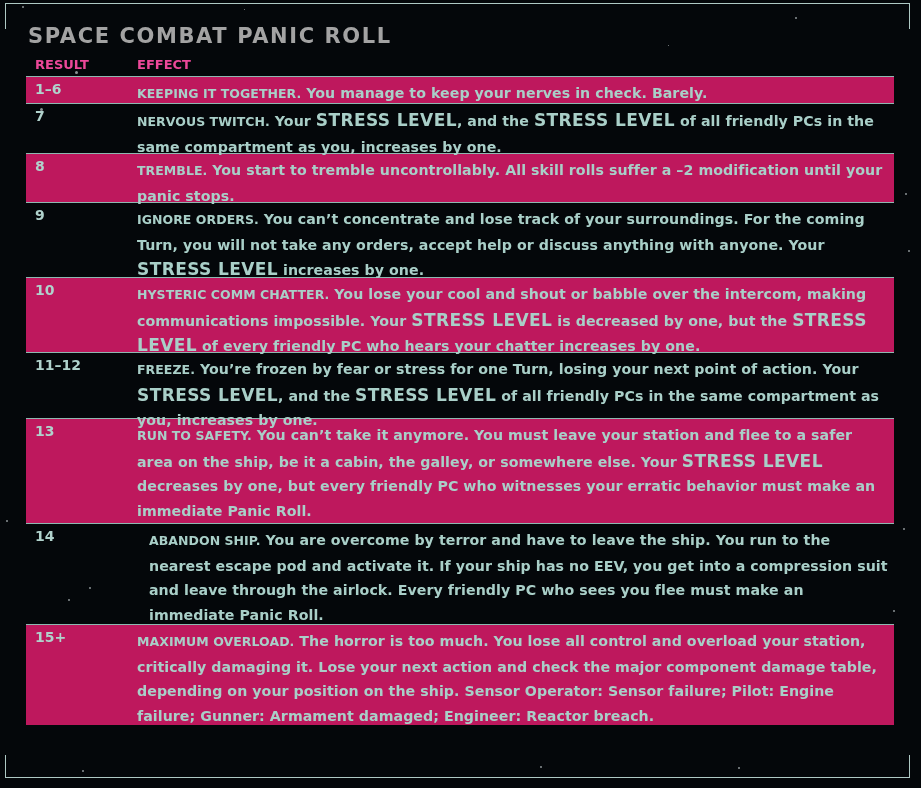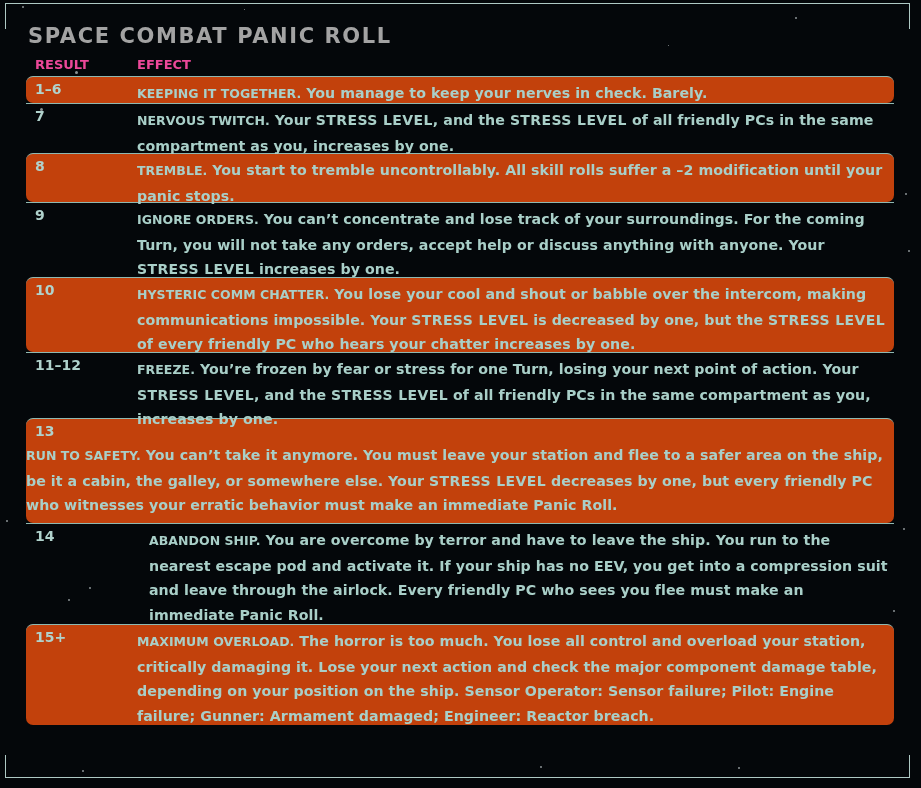--- a/index.html
+++ b/index.html
@@ -16,25 +16,25 @@
     border-top: 1px solid #aec9c4; border-left: 1px solid #aec9c4; border-right: 1px solid #aec9c4; }
   .frame-bot { position: absolute; left: 5px; top: 755px; width: 903px; height: 22px;
     border-bottom: 1px solid #aec9c4; border-left: 1px solid #aec9c4; border-right: 1px solid #aec9c4; }
   .title { position: absolute; left: 28px; top: 24px; font-size: 21px; font-weight: bold;
     letter-spacing: 1.6px; color: #a3a3a3; font-family: "DejaVu Sans", sans-serif; }
   .table { position: absolute; left: 26px; top: 52px; width: 868px; }
   .thead { display: flex; height: 24px; align-items: center; font-size: 13px; font-weight: bold; color: #ec4899; }
   .thead .c1 { width: 102px; padding-left: 9px; }
   .thead .c2 { padding-left: 0; }
   .row { display: flex; border-top: 1px solid #8fb8b1; box-sizing: border-box; }
-  .row.shade { background: #c2410c; border-radius: 7px; }
+  .row.shade { background: #be185d; }
   .row .c1 { width: 102px; padding-left: 9px; font-size: 14px; font-weight: bold; padding-top: 4px; color: #b0d2cc; flex: none; }
   .row .c2 { flex: 1; padding-top: 4px; padding-right: 4px; font-size: 14.2px; font-weight: bold; line-height: 24.5px; color: #a9cfc8; letter-spacing: 0.05px; }
   .row .c2 .label { font-size: 12.5px; }
-  .sc { font-size: 14px; letter-spacing: 0.4px; }
+  .sc { font-size: 17px; letter-spacing: 0.4px; }
 </style>
 </head>
 <body>
 
 <div class="stars">
   <div class="star" style="left:22px;top:6px"></div>
   <div class="star" style="left:244px;top:9px;width:1px;height:1px"></div>
   <div class="star" style="left:795px;top:17px"></div>
   <div class="star" style="left:668px;top:45px;width:1px;height:1px"></div>
   <div class="star" style="left:75px;top:71px;width:3px;height:3px"></div>
@@ -79,21 +79,21 @@
         <div class="c2"><span class="label">IGNORE ORDERS.</span> You can’t concentrate and lose track of your surroundings. For the coming Turn, you will not take any orders, accept help or discuss anything with any­one. Your <span class="sc">STRESS LEVEL</span> increases by one.</div>
       </div>
       <div class="row shade" style="height: 75px;">
         <div class="c1">10</div>
         <div class="c2"><span class="label">HYSTERIC COMM CHATTER.</span> You lose your cool and shout or babble over the intercom, making communications impossible. Your <span class="sc">STRESS LEVEL</span> is decreased by one, but the <span class="sc">STRESS LEVEL</span> of every friendly PC who hears your chatter increases by one.</div>
       </div>
       <div class="row" style="height: 66px;">
         <div class="c1">11–12</div>
         <div class="c2"><span class="label">FREEZE.</span> You’re frozen by fear or stress for one Turn, losing your next point of action. Your <span class="sc">STRESS LEVEL</span>, and the <span class="sc">STRESS LEVEL</span> of all friendly PCs in the same compartment as you, increases by one.</div>
       </div>
-      <div class="row shade" style="height: 105px; flex-direction: column;">
+      <div class="row shade" style="height: 105px;">
         <div class="c1">13</div>
         <div class="c2"><span class="label">RUN TO SAFETY.</span> You can’t take it anymore. You must leave your station and flee to a safer area on the ship, be it a cabin, the galley, or somewhere else. Your <span class="sc">STRESS LEVEL</span> decreases by one, but every friendly PC who witnesses your erratic behavior must make an immediate Panic Roll.</div>
       </div>
       <div class="row" style="height: 101px; gap: 12px;">
         <div class="c1">14</div>
         <div class="c2"><span class="label">ABANDON SHIP.</span> You are overcome by terror and have to leave the ship. You run to the nearest escape pod and activate it. If your ship has no EEV, you get into a compression suit and leave through the airlock. Every friendly PC who sees you flee must make an immediate Panic Roll.</div>
       </div>
       <div class="row shade" style="height: 101px; border-bottom: none;">
         <div class="c1">15+</div>
         <div class="c2"><span class="label">MAXIMUM OVERLOAD.</span> The horror is too much. You lose all control and overload your station, critically damaging it. Lose your next action and check the major component damage table, depending on your position on the ship. Sensor Operator: Sensor fail­ure; Pilot: Engine failure; Gunner: Armament damaged; Engineer: Reactor breach.</div>

